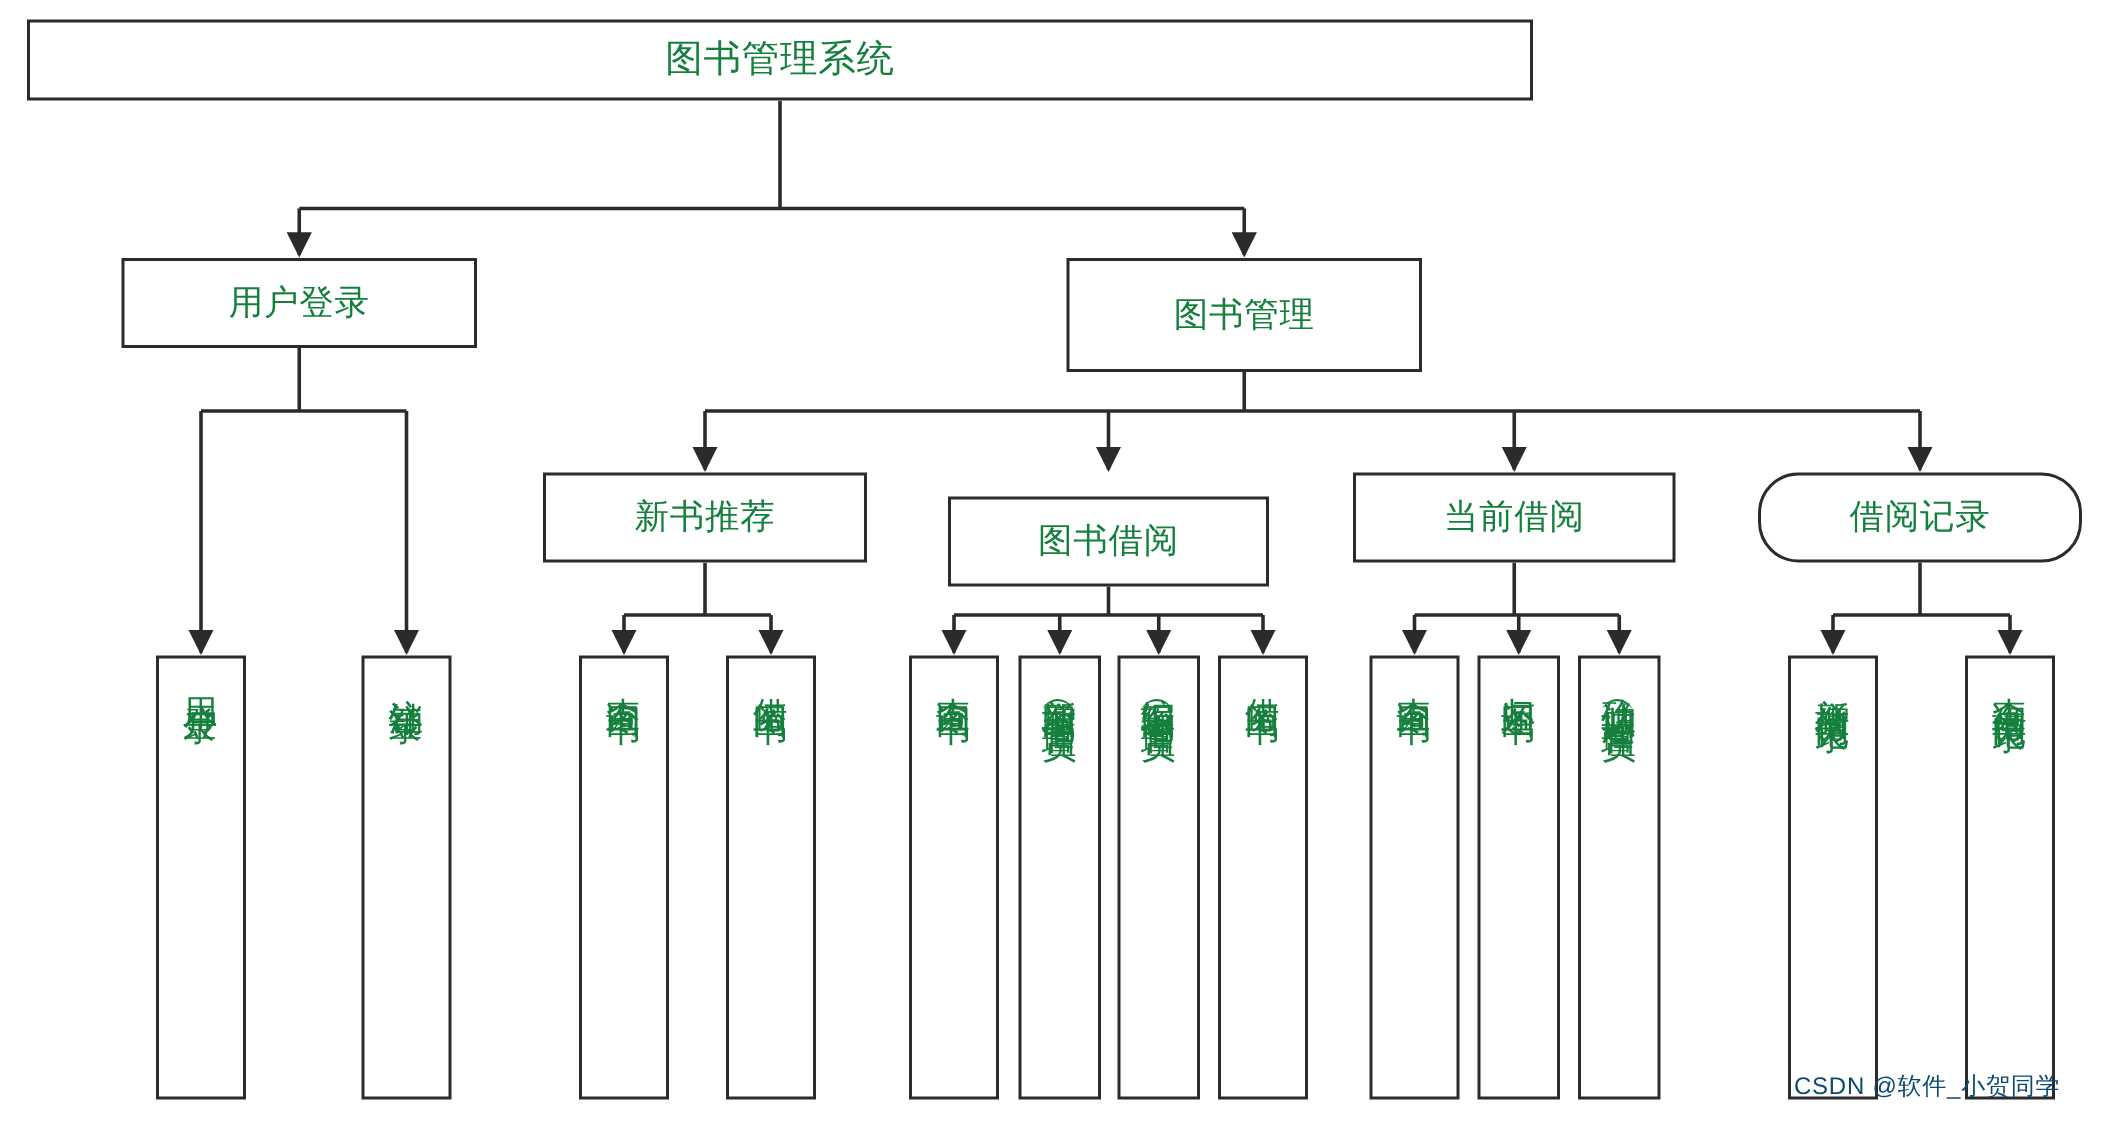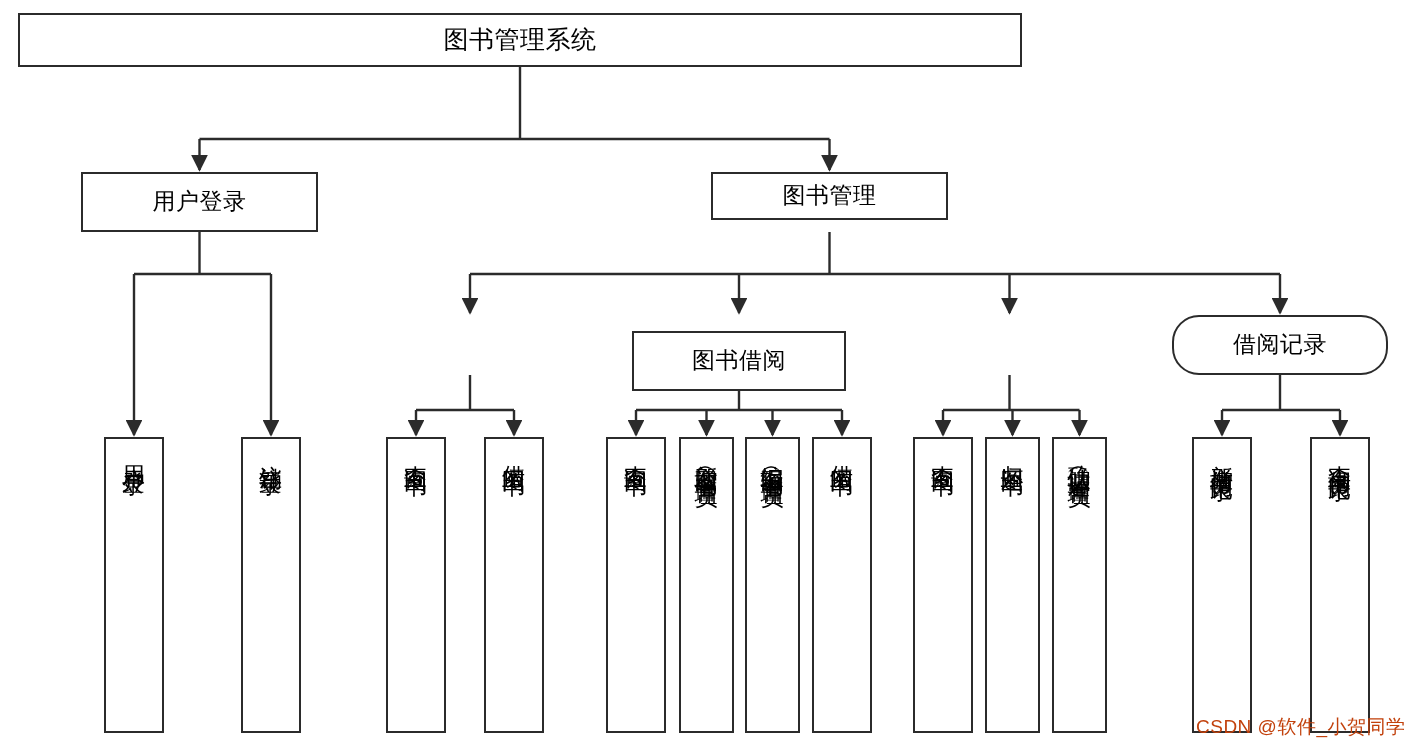--- a/index.html
+++ b/index.html
@@ -27,21 +27,21 @@
     pointer-events: none;
   }
   .node {
     position: absolute;
     box-sizing: border-box;
     background: #ffffff;
     border: 2px solid #2b2b2b;
     display: flex;
     align-items: center;
     justify-content: center;
-    color: #000000;
+    color: #15803d;
   }
   .node .label {
     display: block;
     text-align: center;
     line-height: 1.18;
     letter-spacing: 0.5px;
   }
   .node.root .label { font-size: 25px; }
   .node.lvl2 .label { font-size: 23px; }
   .node.lvl3 .label { font-size: 23px; }
@@ -54,22 +54,22 @@
   .node.leaf .label {
     writing-mode: vertical-rl;
     text-orientation: upright;
     font-size: 23px;
     line-height: 1.05;
     letter-spacing: 3px;
     white-space: nowrap;
   }
   .watermark {
     position: absolute;
-    font-size: 19px;
-    color: #c2410c;
+    font-size: 16px;
+    color: #0c4a6e;
     white-space: nowrap;
     letter-spacing: 0.5px;
     user-select: none;
   }
 </style>
 </head>
 <body>
 
 <div id="diagram-root">
 
@@ -116,26 +116,32 @@
       </g>
   </svg>
 
   <div class="node root" style="left: 18px; top: 13px; width: 1004px; height: 54px;">
     <span class="label">图书管理系统</span>
   </div>
 
   <div class="node lvl2" style="left: 81px; top: 172px; width: 237px; height: 60px;">
     <span class="label">用户登录</span>
   </div>
-  <div class="node lvl2" style="left: 711px; top: 172px; width: 237px; height: 48px;">
+  <div class="node lvl2" style="left: 711px; top: 172px; width: 237px; height: 76px;">
     <span class="label">图书管理</span>
   </div>
 
+  <div class="node lvl3" style="left: 362px; top: 315px; width: 216px; height: 60px;">
+    <span class="label">新书推荐</span>
+  </div>
   <div class="node lvl3" style="left: 632px; top: 331px; width: 214px; height: 60px;">
     <span class="label">图书借阅</span>
+  </div>
+  <div class="node lvl3" style="left: 902px; top: 315px; width: 215px; height: 60px;">
+    <span class="label">当前借阅</span>
   </div>
   <div class="node lvl3" style="left: 1172px; top: 315px; width: 216px; height: 60px; border-radius: 27px;">
     <span class="label">借阅记录</span>
   </div>
 
   <div class="node leaf" style="left: 104px; top: 437px; width: 60px; height: 296px;">
     <span class="label">用户登录</span>
   </div>
   <div class="node leaf" style="left: 241px; top: 437px; width: 60px; height: 296px;">
     <span class="label">注销登录</span>

